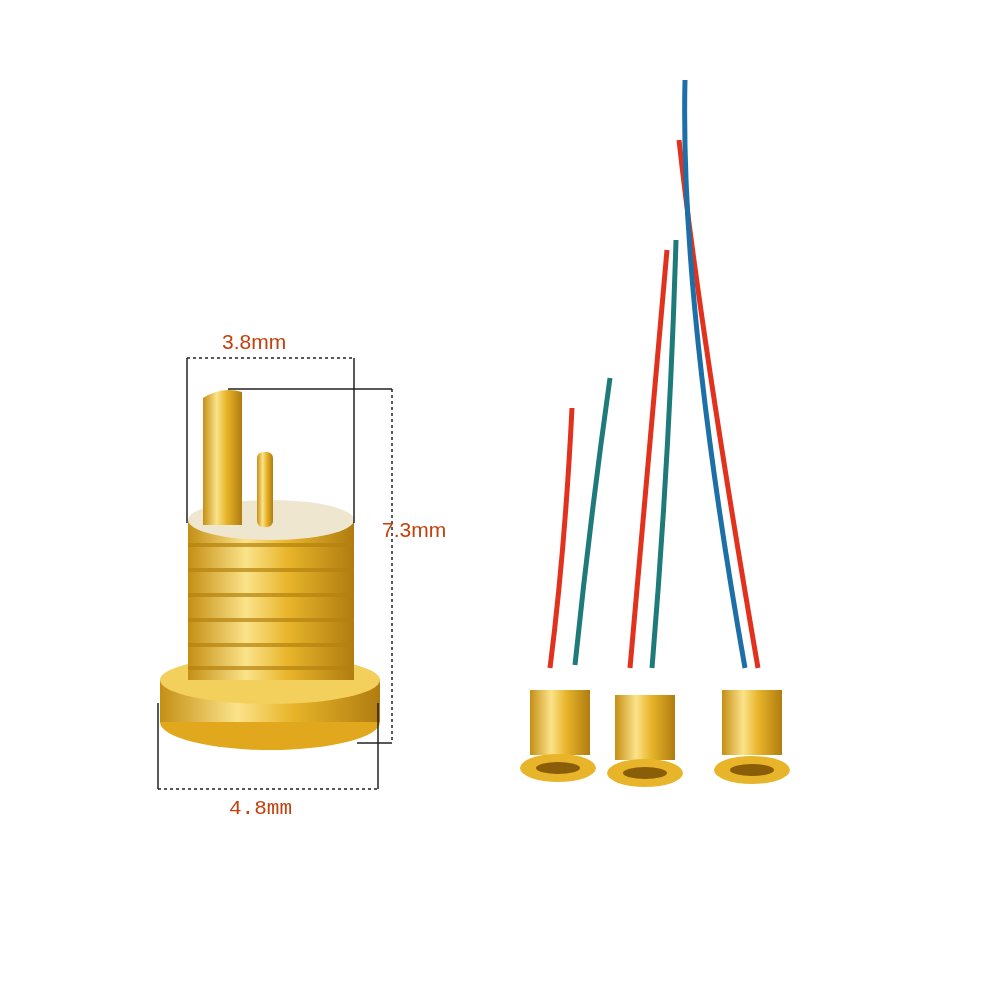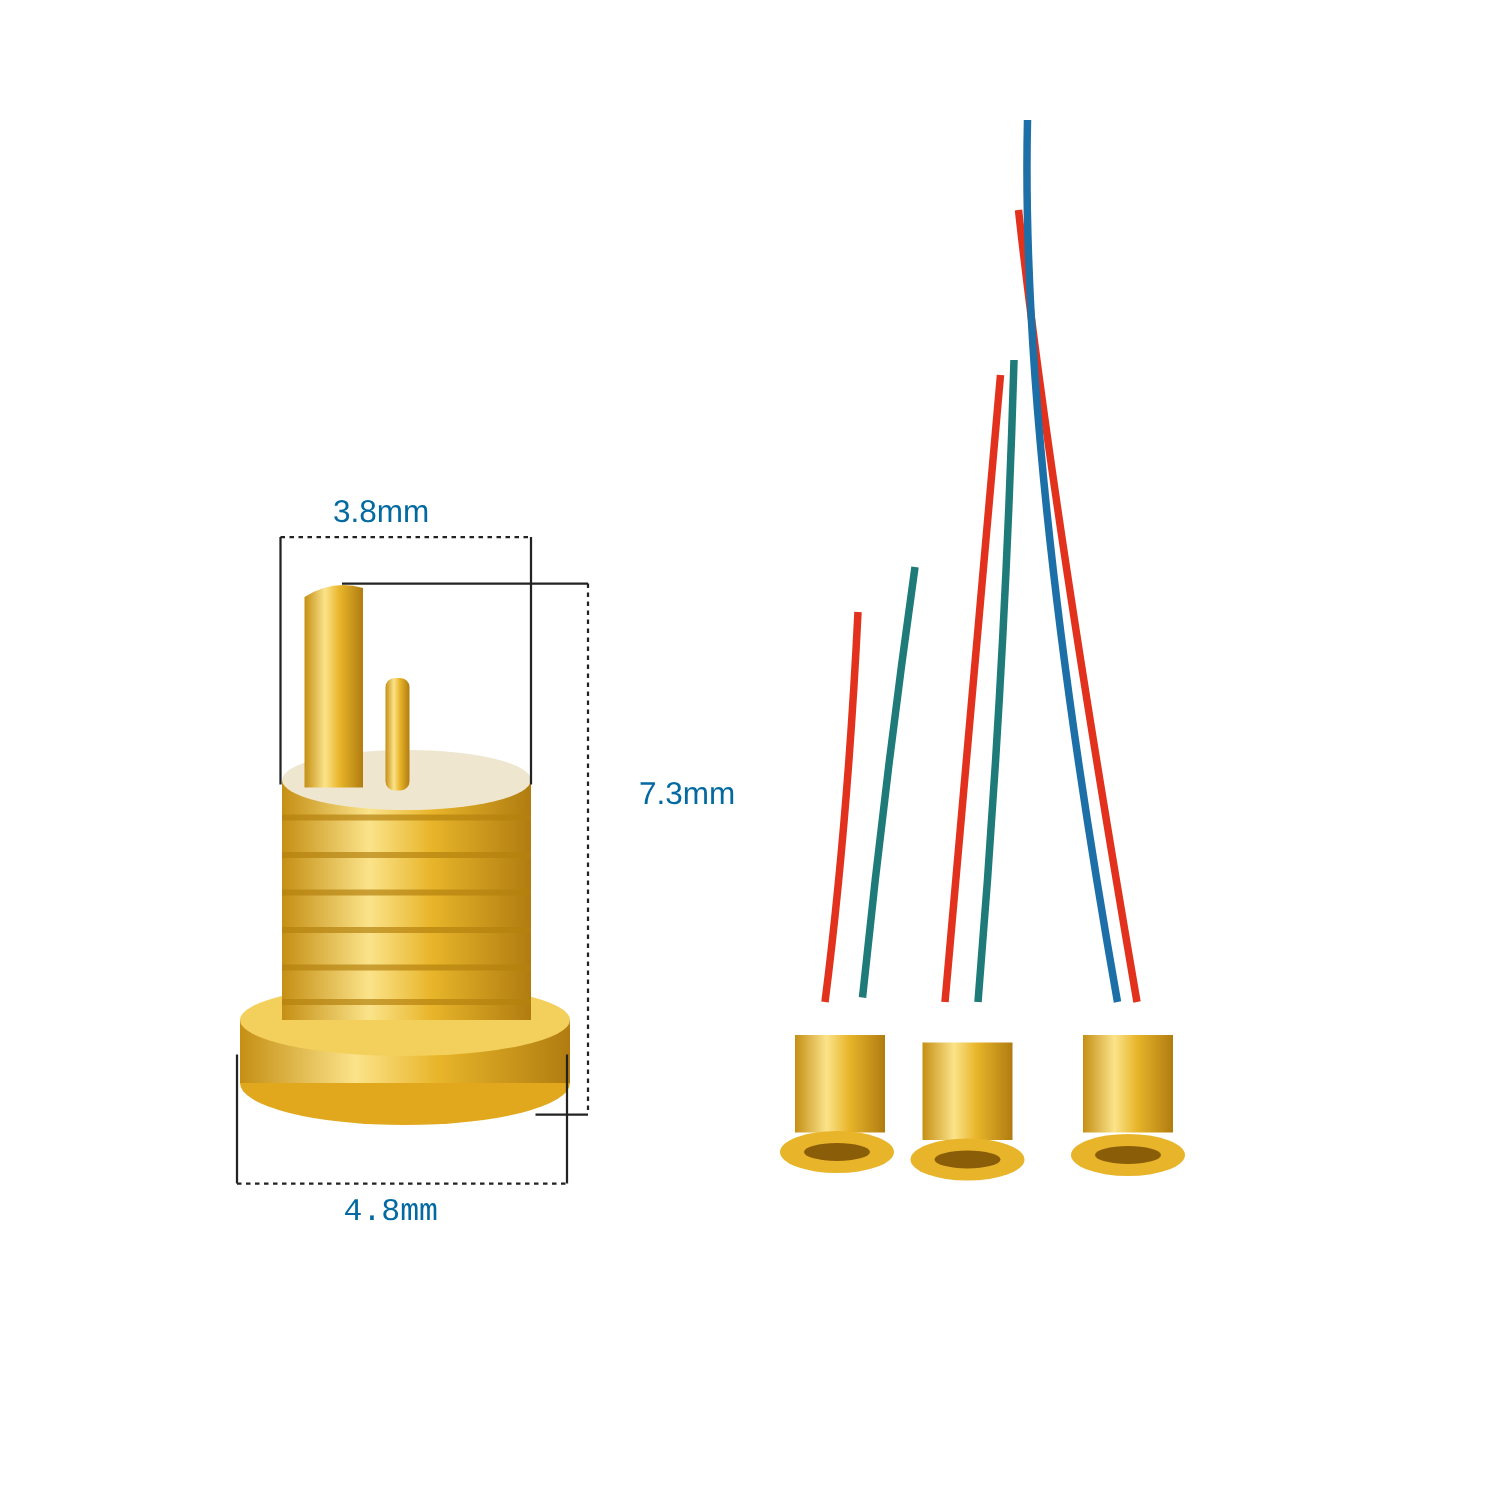--- a/index.html
+++ b/index.html
@@ -1,17 +1,17 @@
 <!DOCTYPE html>
 <html><head>
 <meta charset="utf-8">
 <style>
   html,body{margin:0;padding:0;background:#fff;}
   body{width:1000px;height:1000px;position:relative;overflow:hidden;font-family:"Liberation Sans",sans-serif;}
-  .lbl{position:absolute;color:#0369a1;font-size:21px;font-family:"Liberation Sans",sans-serif;}
+  .lbl{position:absolute;color:#c2410c;font-size:21px;font-family:"Liberation Sans",sans-serif;}
   svg{position:absolute;left:0;top:0;}
 </style>
 </head>
 <body>
 
 <svg width="1000" height="1000" viewBox="0 0 1000 1000">
   <defs>
     <linearGradient id="g" x1="0" x2="1">
       <stop offset="0" stop-color="#c58f14"></stop>
       <stop offset="0.35" stop-color="#fbe38a"></stop>
@@ -70,14 +70,14 @@
     <ellipse cx="645" cy="773" rx="22" ry="6" fill="#8a5d08"></ellipse>
   </g>
   <g>
     <rect x="722" y="690" width="60" height="65" fill="url(#g)"></rect>
     <ellipse cx="752" cy="770" rx="38" ry="14" fill="#e8b52a"></ellipse>
     <ellipse cx="752" cy="770" rx="22" ry="6" fill="#8a5d08"></ellipse>
   </g>
 </svg>
 
 <div class="lbl" style="left:222px;top:330px;">3.8mm</div>
-<div class="lbl" style="left:426px;top:518px;text-align:center;">7.3mm</div>
+<div class="lbl" style="left:382px;top:518px;text-align:center;">7.3mm</div>
 <div class="lbl" style="left:229px;top:797px;font-family:Liberation Mono, monospace;">4.8mm</div>
 
 </body></html>

